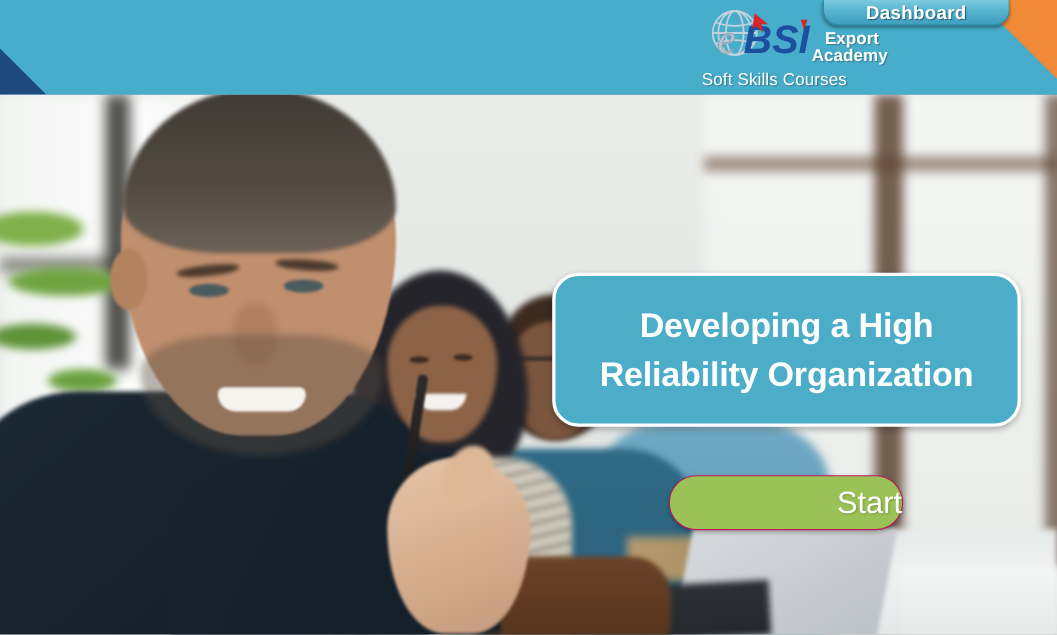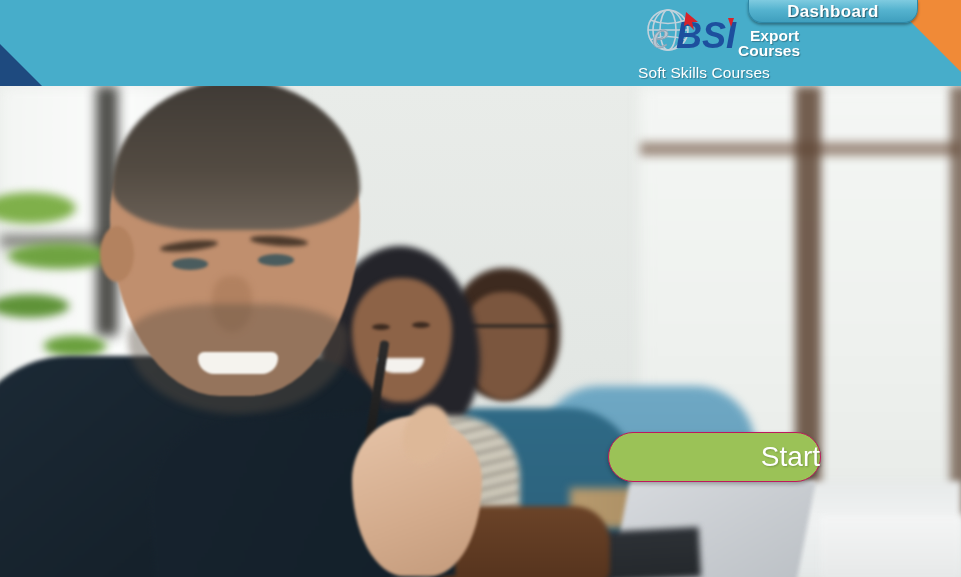--- a/index.html
+++ b/index.html
@@ -483,21 +483,21 @@
 
           <text x="40" y="40" font-family="Liberation Sans, sans-serif" font-size="36" font-weight="bold" font-style="italic" fill="#1d4f9e">BSI</text>
 
           <path d="M50 4 L62 14 L56 14 L58 22 L52 16 L48 18 Z" fill="#d8232a"></path>
           <path d="M92 10 l6 0 -3 9 z" fill="#d8232a"></path>
         </svg>
       </span>
 
       <div id="logo-words">
         <span class="word-export">Export</span>
-        <span class="word-academy">Courses</span>
+        <span class="word-academy">Academy</span>
       </div>
 
       <div id="logo-tagline">Soft Skills Courses</div>
     </div>
   </div>
 
   <div id="photo">
     <div class="layer bg-wall"></div>
     <div class="layer bg-window-left"></div>
     <div class="layer bg-window-frame"></div>
@@ -542,18 +542,21 @@
     <div class="layer man1-eye-r"></div>
     <div class="layer man1-nose"></div>
     <div class="layer man1-beard"></div>
     <div class="layer man1-teeth"></div>
     <div class="layer man1-arm"></div>
     <div class="layer pen"></div>
     <div class="layer man1-hand"></div>
     <div class="layer man1-thumb"></div>
   </div>
 
+  <div id="title-card">
+    <div class="course-title">Developing a High Reliability Organization</div>
+  </div>
 
   <div id="start-button">
     <span class="start-label">Start</span>
   </div>
 
 </div>
 
 </body></html>

